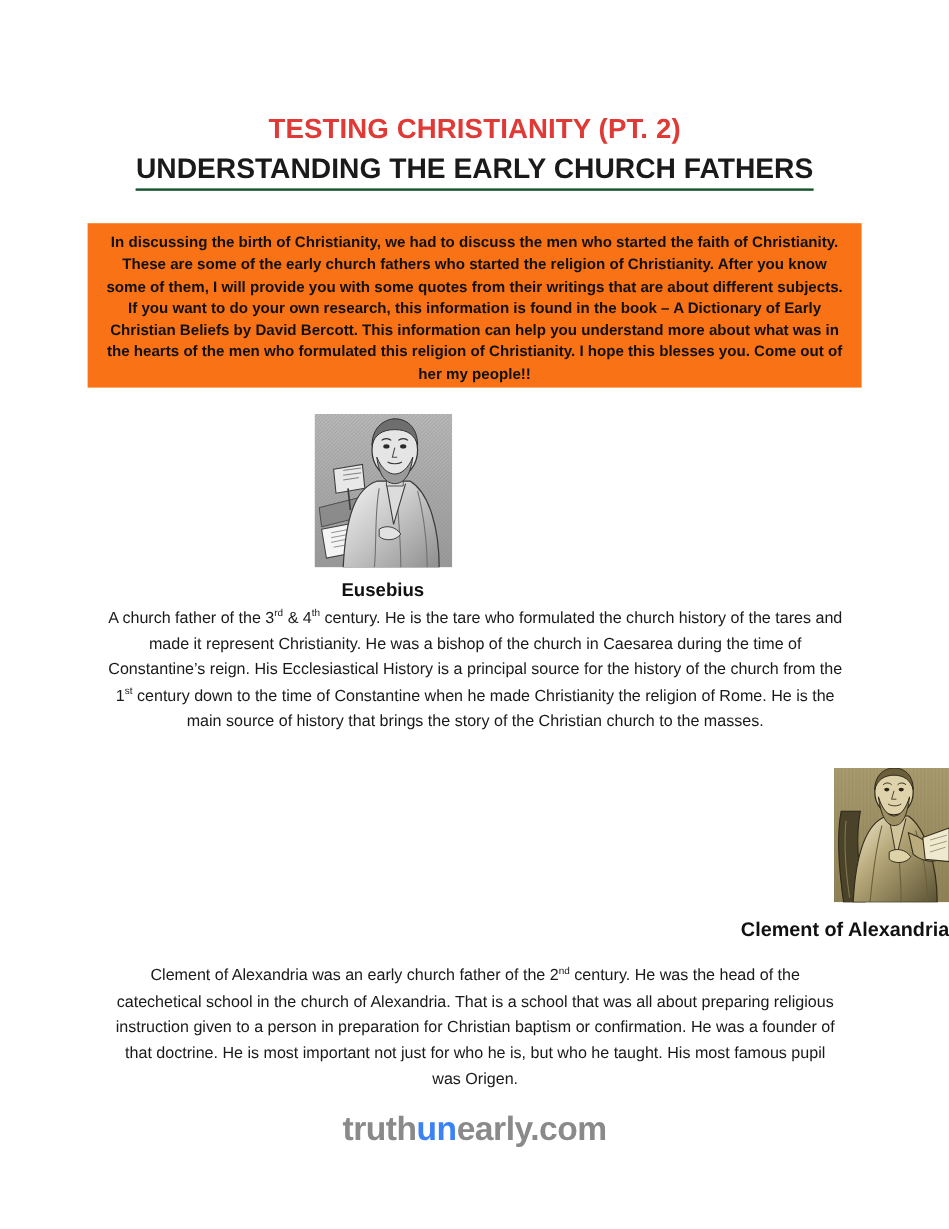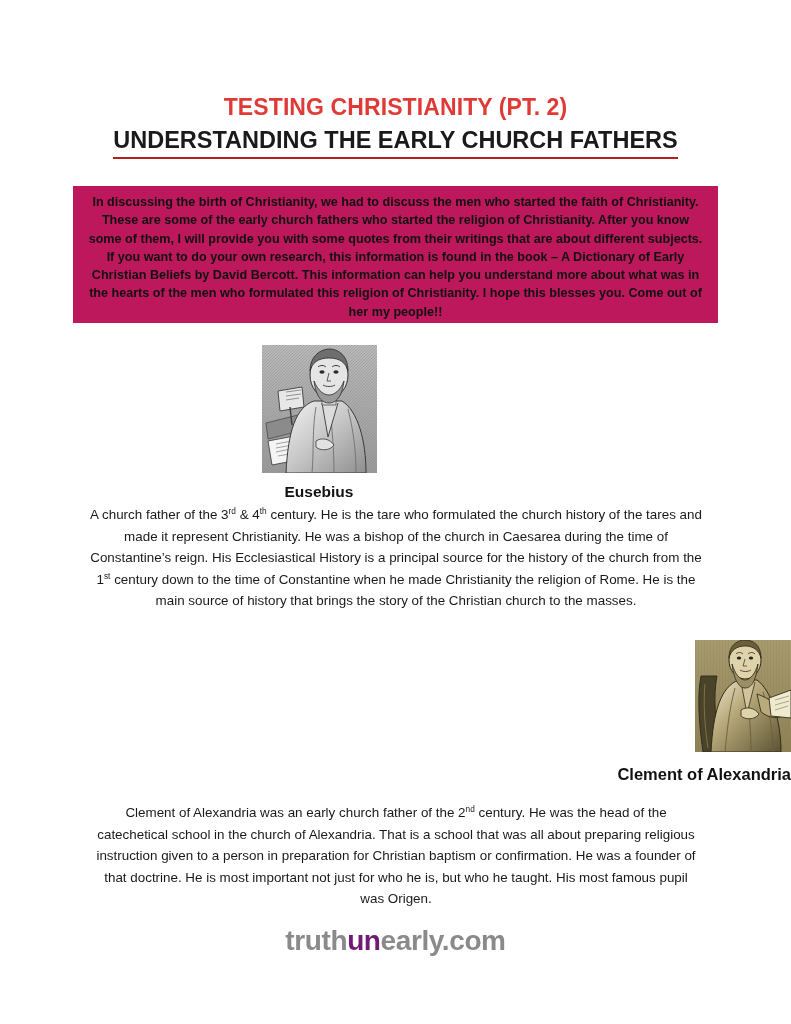--- a/index.html
+++ b/index.html
@@ -43,32 +43,32 @@
   }
   .title-sub {
     font-size: 23.5px;
     font-weight: bold;
     color: #1a1a1a;
     line-height: 32px;
     margin: 0;
     padding-top: 2px;
     font-family: "Liberation Sans", sans-serif;
     display: inline-block;
-    border-bottom: 2px solid #b91c1c;
+    border-bottom: 2px solid #14532d;
     padding-bottom: 1px;
   }
 
   
   .intro-box {
     position: absolute;
     left: 73px;
     top: 186px;
     width: 645px;
     height: 137px;
-    background: #be185d;
+    background: #f97316;
     box-sizing: border-box;
     padding: 7px 14px 0 14px;
   }
   .intro-text {
     font-size: 12.6px;
     font-weight: bold;
     line-height: 18.3px;
     text-align: center;
     color: #111111;
     margin: 0;
@@ -151,21 +151,21 @@
     left: 0;
     top: 925px;
     width: 791px;
     text-align: center;
     font-size: 28px;
     font-weight: bold;
     letter-spacing: -0.4px;
     font-family: "Liberation Sans", sans-serif;
   }
   .logo-gray { color: #8A8A8A; margin-top: 47px; }
-  .logo-accent { color: #701a75; }
+  .logo-accent { color: #3b82f6; }
 
   
   .engraving { width: 100%; height: 100%; display: block; }
 </style>
 </head>
 <body>
 
 <div class="page">
 
   <div class="title-block">

